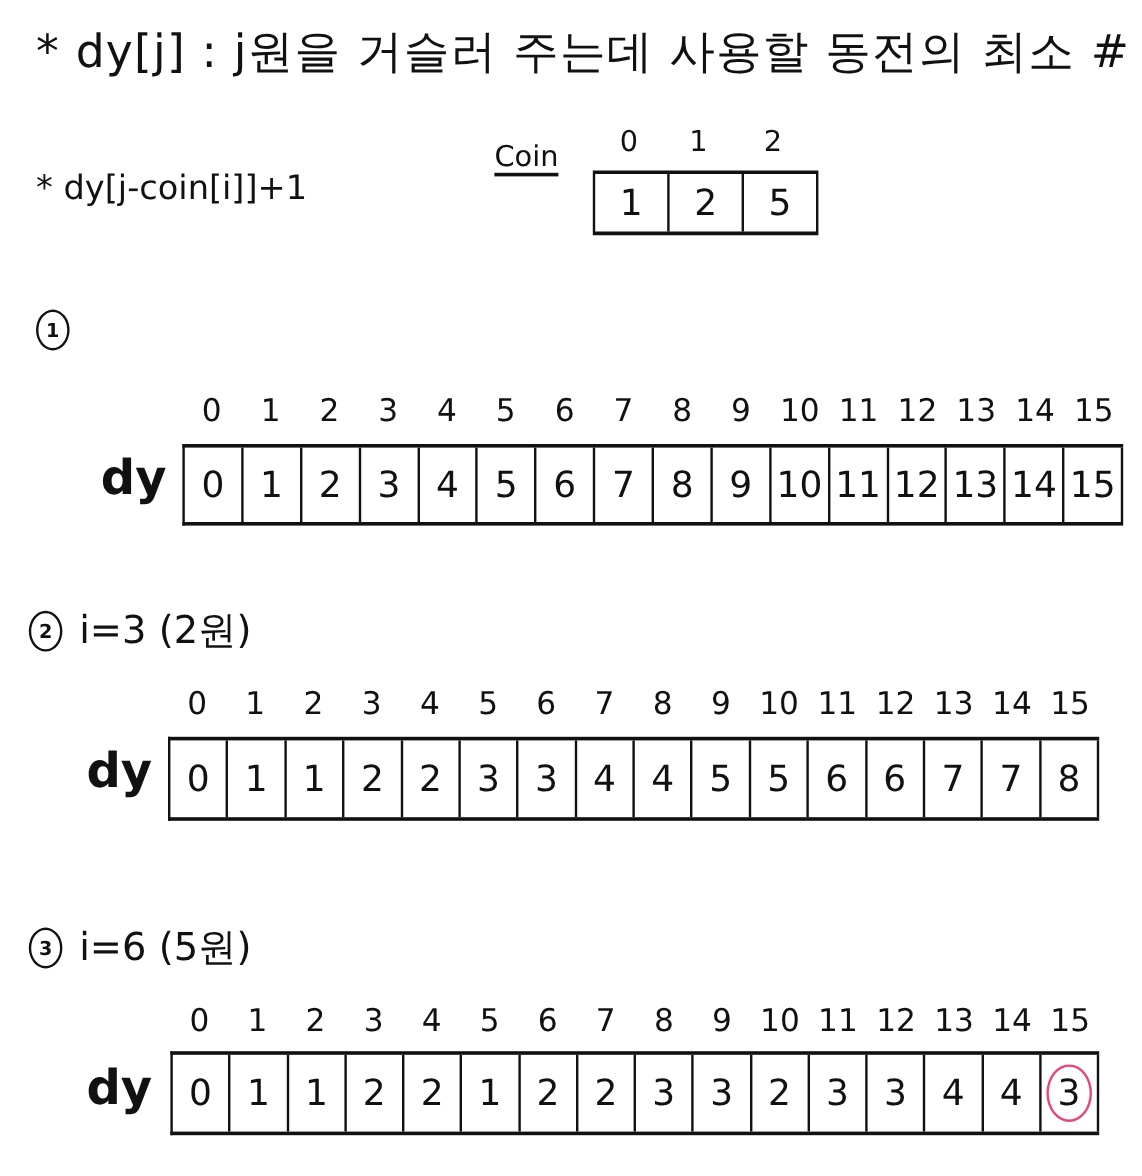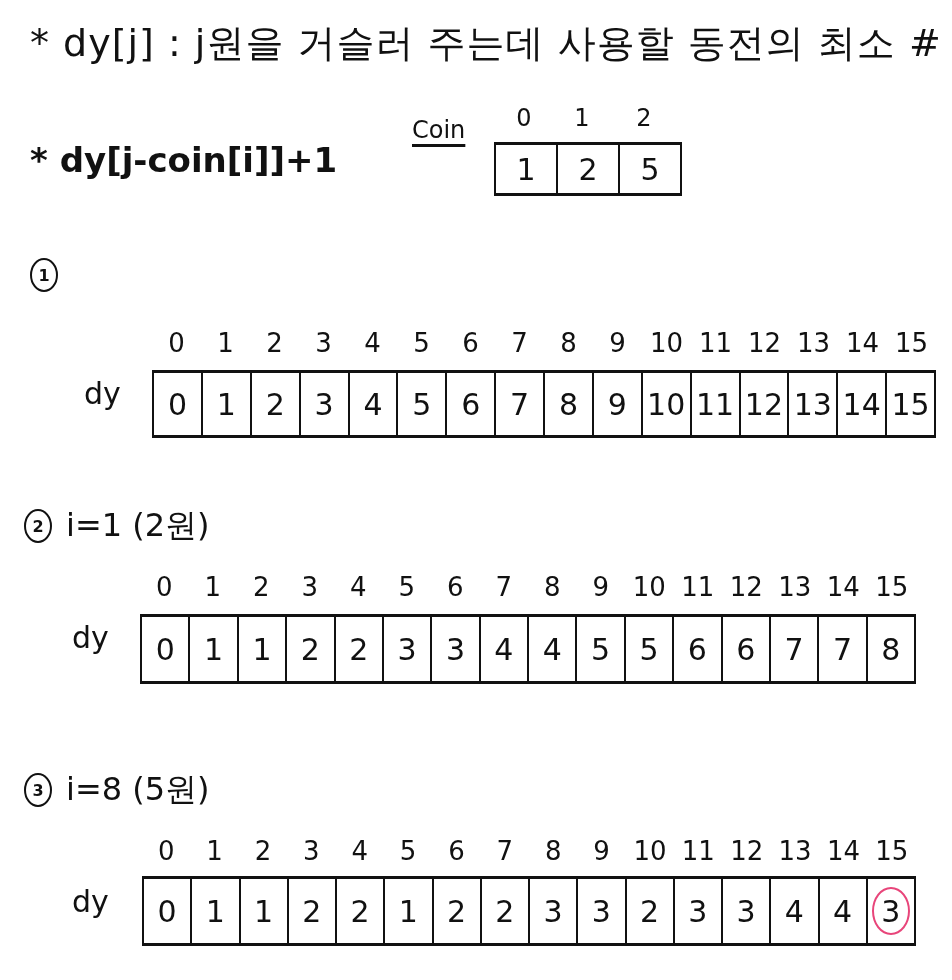--- a/index.html
+++ b/index.html
@@ -2,34 +2,34 @@
 <html><head>
 <meta charset="utf-8">
 <style>
   html, body { margin: 0; padding: 0; background: #ffffff; }
   body {
     width: 952px; height: 980px; position: relative; overflow: hidden;
     font-family: "DejaVu Sans", sans-serif; color: #111;
   }
   .hand { font-family: "DejaVu Sans", sans-serif; font-weight: 400; color: #111; }
   .line1 { position: absolute; left: 30px; top: 18px; font-size: 38px; letter-spacing: 1px; white-space: nowrap; }
-  .line2 { position: absolute; left: 30px; top: 140px; font-size: 34px; white-space: nowrap; font-weight: bold; }
+  .line2 { position: absolute; left: 30px; top: 140px; font-size: 28px; white-space: nowrap; }
   .coin-label { position: absolute; left: 412px; top: 116px; font-size: 24px; text-decoration: underline; text-decoration-thickness: 3px; text-underline-offset: 6px; }
   .coin-idx { position: absolute; top: 104px; font-size: 24px; width: 60px; text-align: center; }
   .coin-box { position: absolute; left: 494px; top: 142px; width: 188px; height: 54px; display: flex;
               border-top: 3px solid #111; border-bottom: 3px solid #111; border-left: 2px solid #111; border-right: 2px solid #111; box-sizing: border-box; }
   .coin-cell { flex: 1; display: flex; align-items: center; justify-content: center; font-size: 30px; border-right: 2px solid #111; }
   .coin-cell:last-child { border-right: none; }
 
   .step-title { position: absolute; left: 30px; font-size: 32px; white-space: nowrap; display: flex; align-items: center; gap: 14px; }
   .circle-num { width: 24px; height: 30px; border: 2.5px solid #111; border-radius: 50%; display: inline-flex; align-items: center; justify-content: center; font-size: 16px; font-weight: bold; }
 
   .idx-row { position: absolute; display: flex; font-size: 26px; }
   .idx-row span { text-align: center; display: inline-block; }
-  .dy-label { position: absolute; font-size: 30px; }
+  .dy-label { position: absolute; font-size: 40px; font-weight: bold; }
   .dy-table { position: absolute; display: flex; border-top: 3px solid #111; border-bottom: 3px solid #111; border-left: 2px solid #111; box-sizing: border-box; }
   .dy-cell { display: flex; align-items: center; justify-content: center; font-size: 30px; border-right: 2px solid #111; box-sizing: border-box; position: relative; }
   .dy-cell.hl .ring { position: absolute; width: 34px; height: 44px; border: 2.5px solid #e8457a; border-radius: 50%; left: 50%; top: 50%; transform: translate(-50%, -50%); }
 </style>
 </head>
 <body>
 
 <div class="hand line1">
   <span>*</span>
   <span>dy[j] : j원을 거슬러 주는데 사용할 동전의 최소 #</span>
@@ -118,21 +118,21 @@
     <div class="dy-cell hand" style="width: 49px;">
       <span>14</span>
     </div>
     <div class="dy-cell hand" style="width: 49px; border-right: 2px solid rgb(17, 17, 17);">
       <span>15</span>
     </div>
   </div>
 
 <div class="step-title hand" style="top:504px; left:24px;">
   <span class="circle-num">2</span>
-  <span>i=1 (2원)</span>
+  <span>i=3 (2원)</span>
 </div>
 <div class="idx-row hand" id="idx1" style="left:140px; top:572px;">
     <span style="width: 48.5px;">0</span>
     <span style="width: 48.5px;">1</span>
     <span style="width: 48.5px;">2</span>
     <span style="width: 48.5px;">3</span>
     <span style="width: 48.5px;">4</span>
     <span style="width: 48.5px;">5</span>
     <span style="width: 48.5px;">6</span>
     <span style="width: 48.5px;">7</span>
@@ -192,21 +192,21 @@
     <div class="dy-cell hand" style="width: 48.5px;">
       <span>7</span>
     </div>
     <div class="dy-cell hand" style="width: 48.5px; border-right: 2px solid rgb(17, 17, 17);">
       <span>8</span>
     </div>
   </div>
 
 <div class="step-title hand" style="top:768px; left:24px;">
   <span class="circle-num">3</span>
-  <span>i=8 (5원)</span>
+  <span>i=6 (5원)</span>
 </div>
 <div class="idx-row hand" id="idx2" style="left:142px; top:836px;">
     <span style="width: 48.375px;">0</span>
     <span style="width: 48.375px;">1</span>
     <span style="width: 48.375px;">2</span>
     <span style="width: 48.375px;">3</span>
     <span style="width: 48.375px;">4</span>
     <span style="width: 48.375px;">5</span>
     <span style="width: 48.375px;">6</span>
     <span style="width: 48.375px;">7</span>

